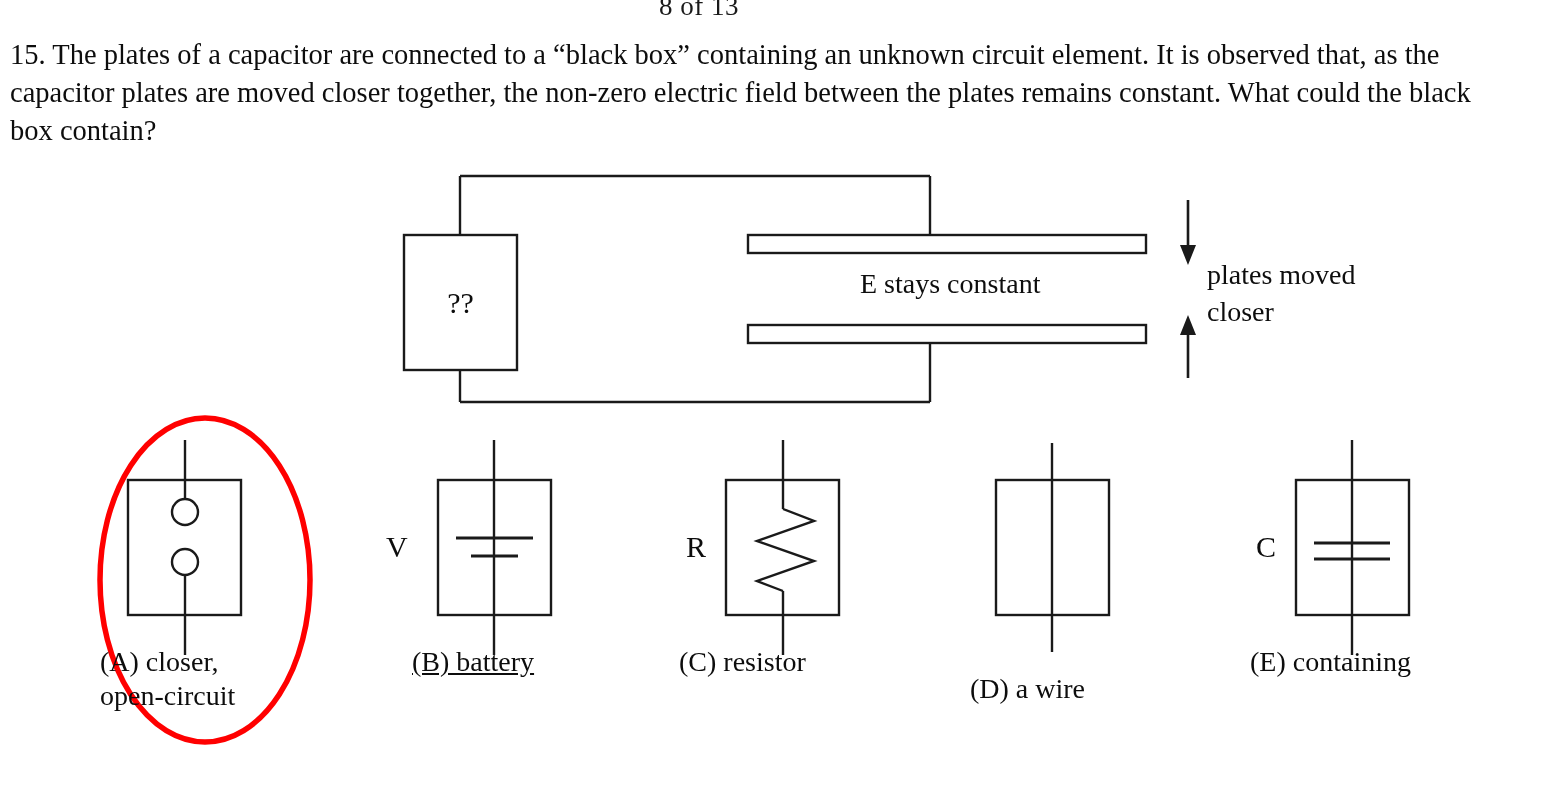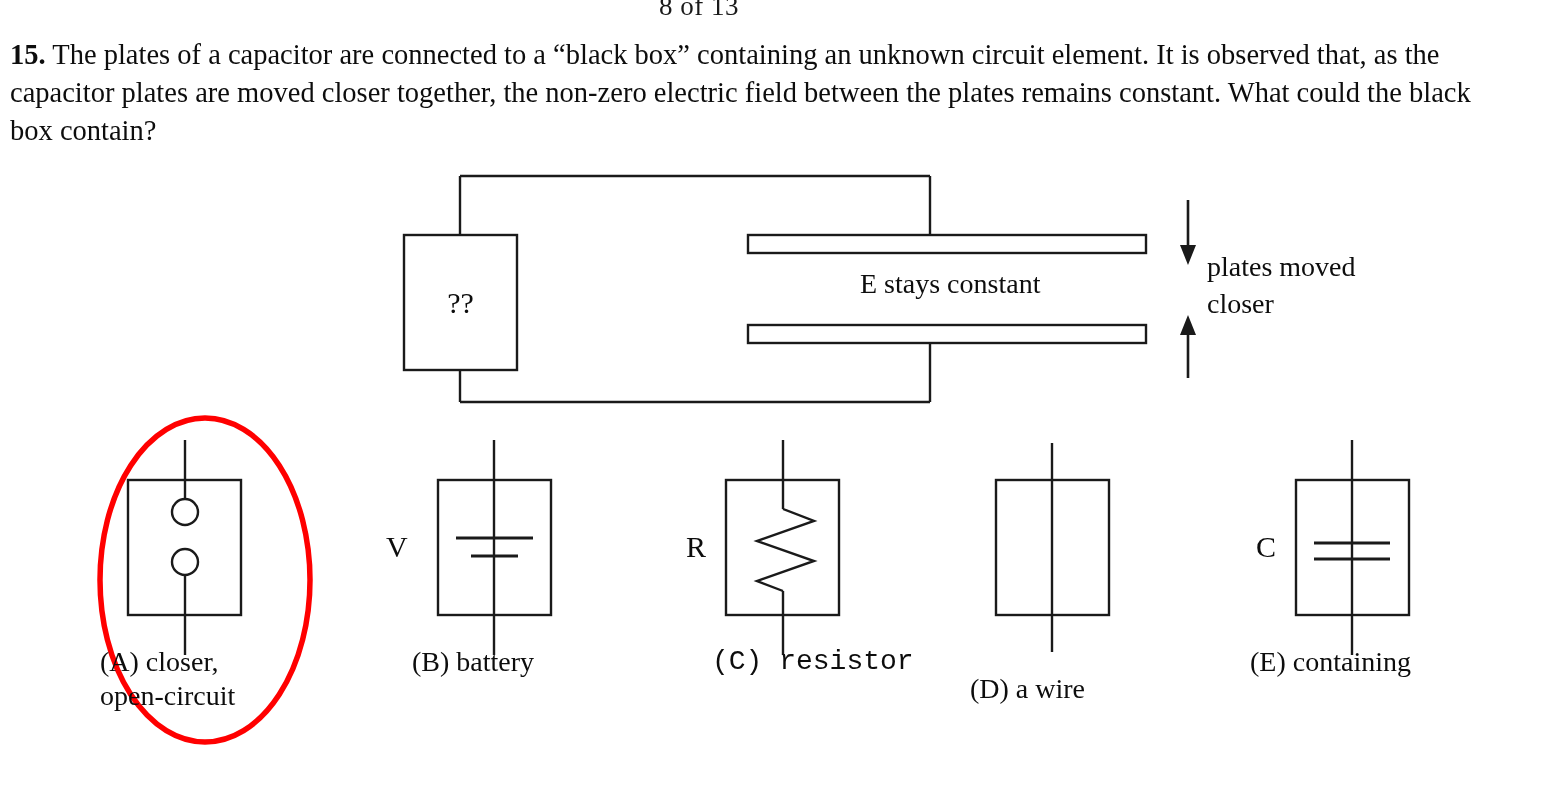--- a/index.html
+++ b/index.html
@@ -34,21 +34,21 @@
   #question-block {
     position: absolute;
     top: 36px;
     left: 10px;
     width: 1500px;
     font-size: 28.5px;
     line-height: 1.33;
     color: #0d0d0d;
   }
   #question-block .qnum {
-    font-weight: bold;
+    font-weight: normal;
     text-align: center;
   }
 
   
   #circuit-diagram {
     position: absolute;
     top: 0;
     left: 0;
     width: 1568px;
     height: 810px;
@@ -72,36 +72,36 @@
     align-items: center;
     justify-content: center;
     font-size: 30px;
   }
   #label-e-constant {
     left: 860px;
     top: 268px;
   }
   #label-plates-moved {
     left: 1207px;
-    top: 248px;
+    top: 256px;
     line-height: 1.33;
     font-size: 28px;
   }
 
   
   .option-label {
     position: absolute;
     font-size: 28px;
     line-height: 1.22;
     color: #0d0d0d;
     white-space: pre-line;
   }
   #option-label-a { left: 100px; top: 645px; }
-  #option-label-b { left: 412px; top: 645px; }
-  #option-label-c { left: 712px; top: 645px; font-family: Liberation Mono, monospace; }
+  #option-label-b { left: 412px; top: 645px; text-decoration: underline; }
+  #option-label-c { left: 679px; top: 645px; }
   #option-label-d { left: 970px; top: 672px; }
   #option-label-e { left: 1250px; top: 645px; }
 
   
   .symbol-letter {
     position: absolute;
     font-size: 30px;
     color: #0d0d0d;
   }
   #symbol-letter-v { left: 386px; top: 530px; }

